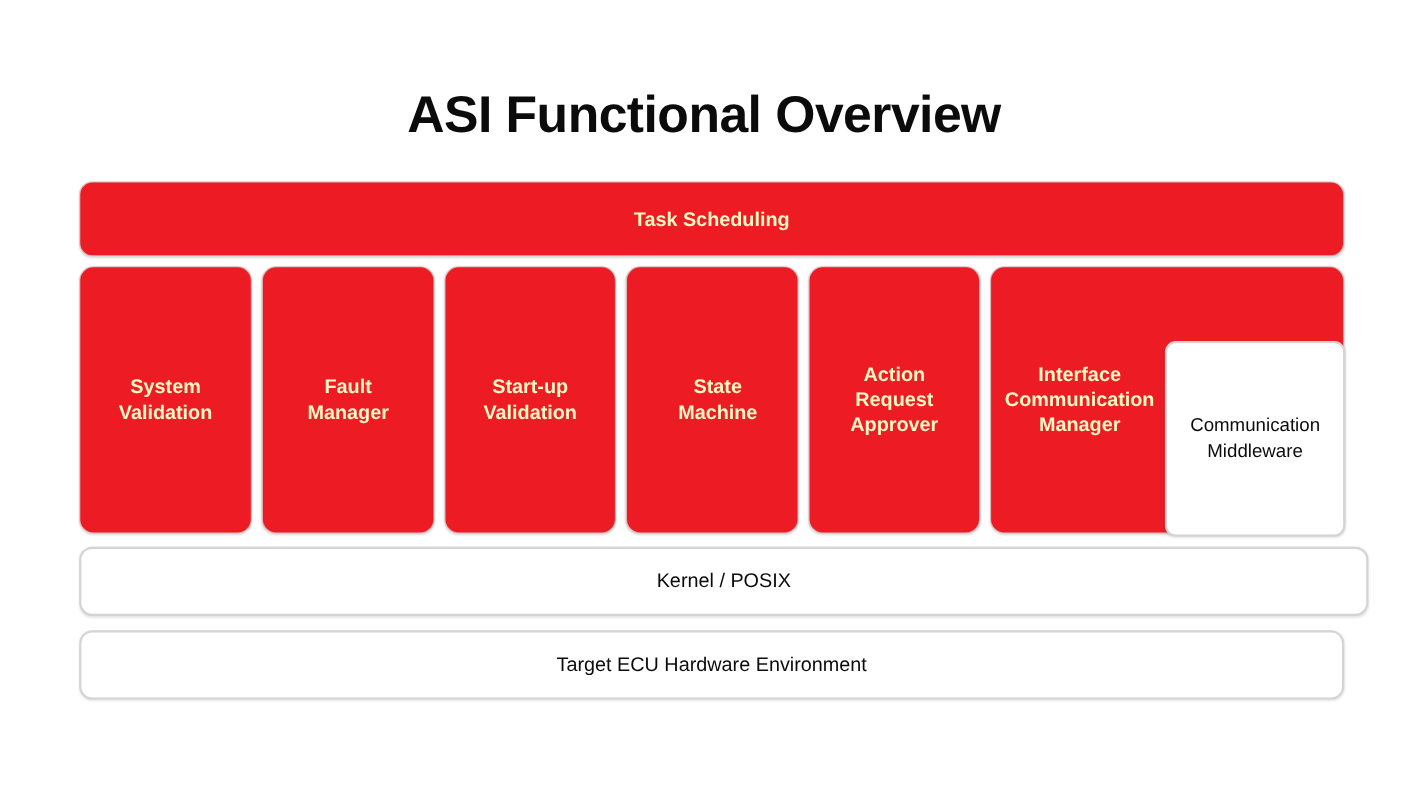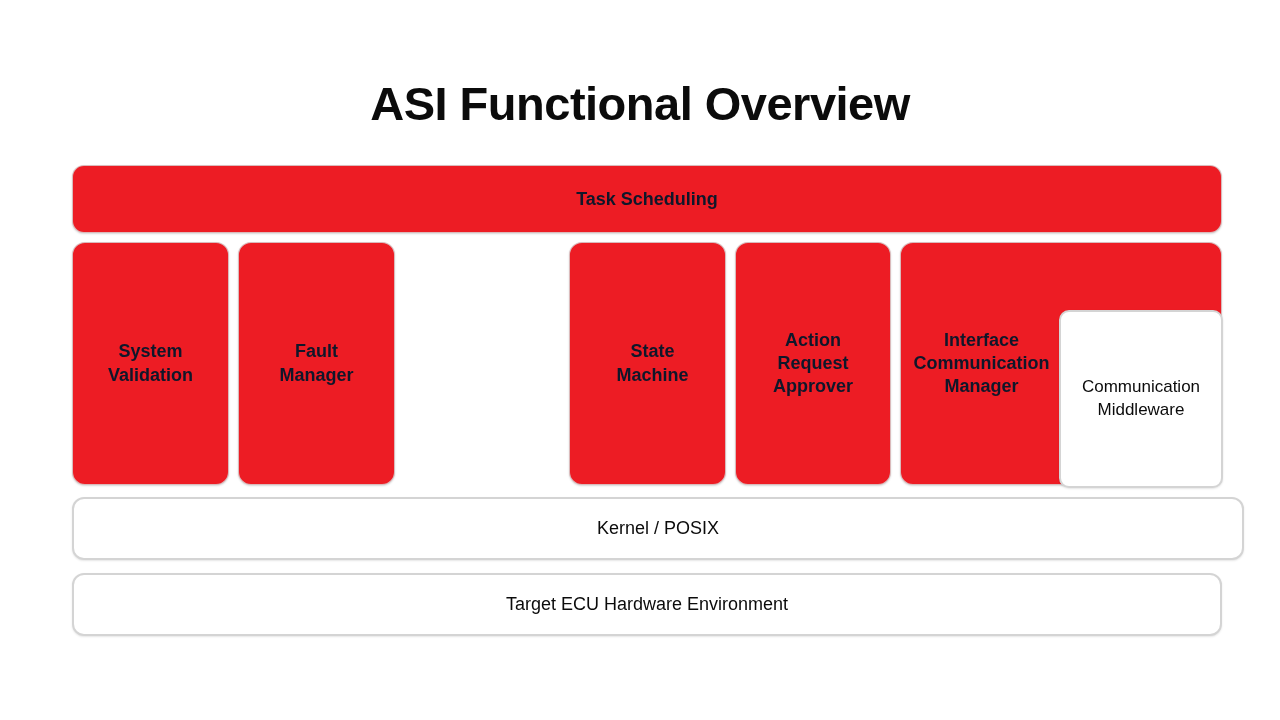--- a/index.html
+++ b/index.html
@@ -40,21 +40,21 @@
   .box {
     position: absolute;
     box-sizing: border-box;
     display: flex;
     align-items: center;
     justify-content: center;
     text-align: center;
   }
   .box-red {
     background: #ED1C24;
-    color: #0f172a;
+    color: #fef9c3;
     font-weight: bold;
     border: 1px solid rgba(214,214,214,0.85);
     box-shadow: 0 1px 2px rgba(0,0,0,0.16);
   }
   .box-white {
     background: #ffffff;
     color: #0b0b0b;
     font-weight: normal;
     border: 2px solid #d4d4d4;
     box-shadow: 0 1px 2px rgba(0,0,0,0.10);
@@ -164,20 +164,26 @@
       </span>
     </div>
 
     <div class="box box-red col" id="col-fault-manager">
       <span class="col-label">
         <span>Fault</span><br>
         <span>Manager</span>
       </span>
     </div>
 
+    <div class="box box-red col" id="col-startup-validation">
+      <span class="col-label">
+        <span>Start-up</span><br>
+        <span>Validation</span>
+      </span>
+    </div>
 
     <div class="box box-red col" id="col-state-machine">
       <span class="col-label">
         <span>State</span><br>
         <span>Machine</span>
       </span>
     </div>
 
     <div class="box box-red col" id="col-action-request">
       <span class="col-label">

